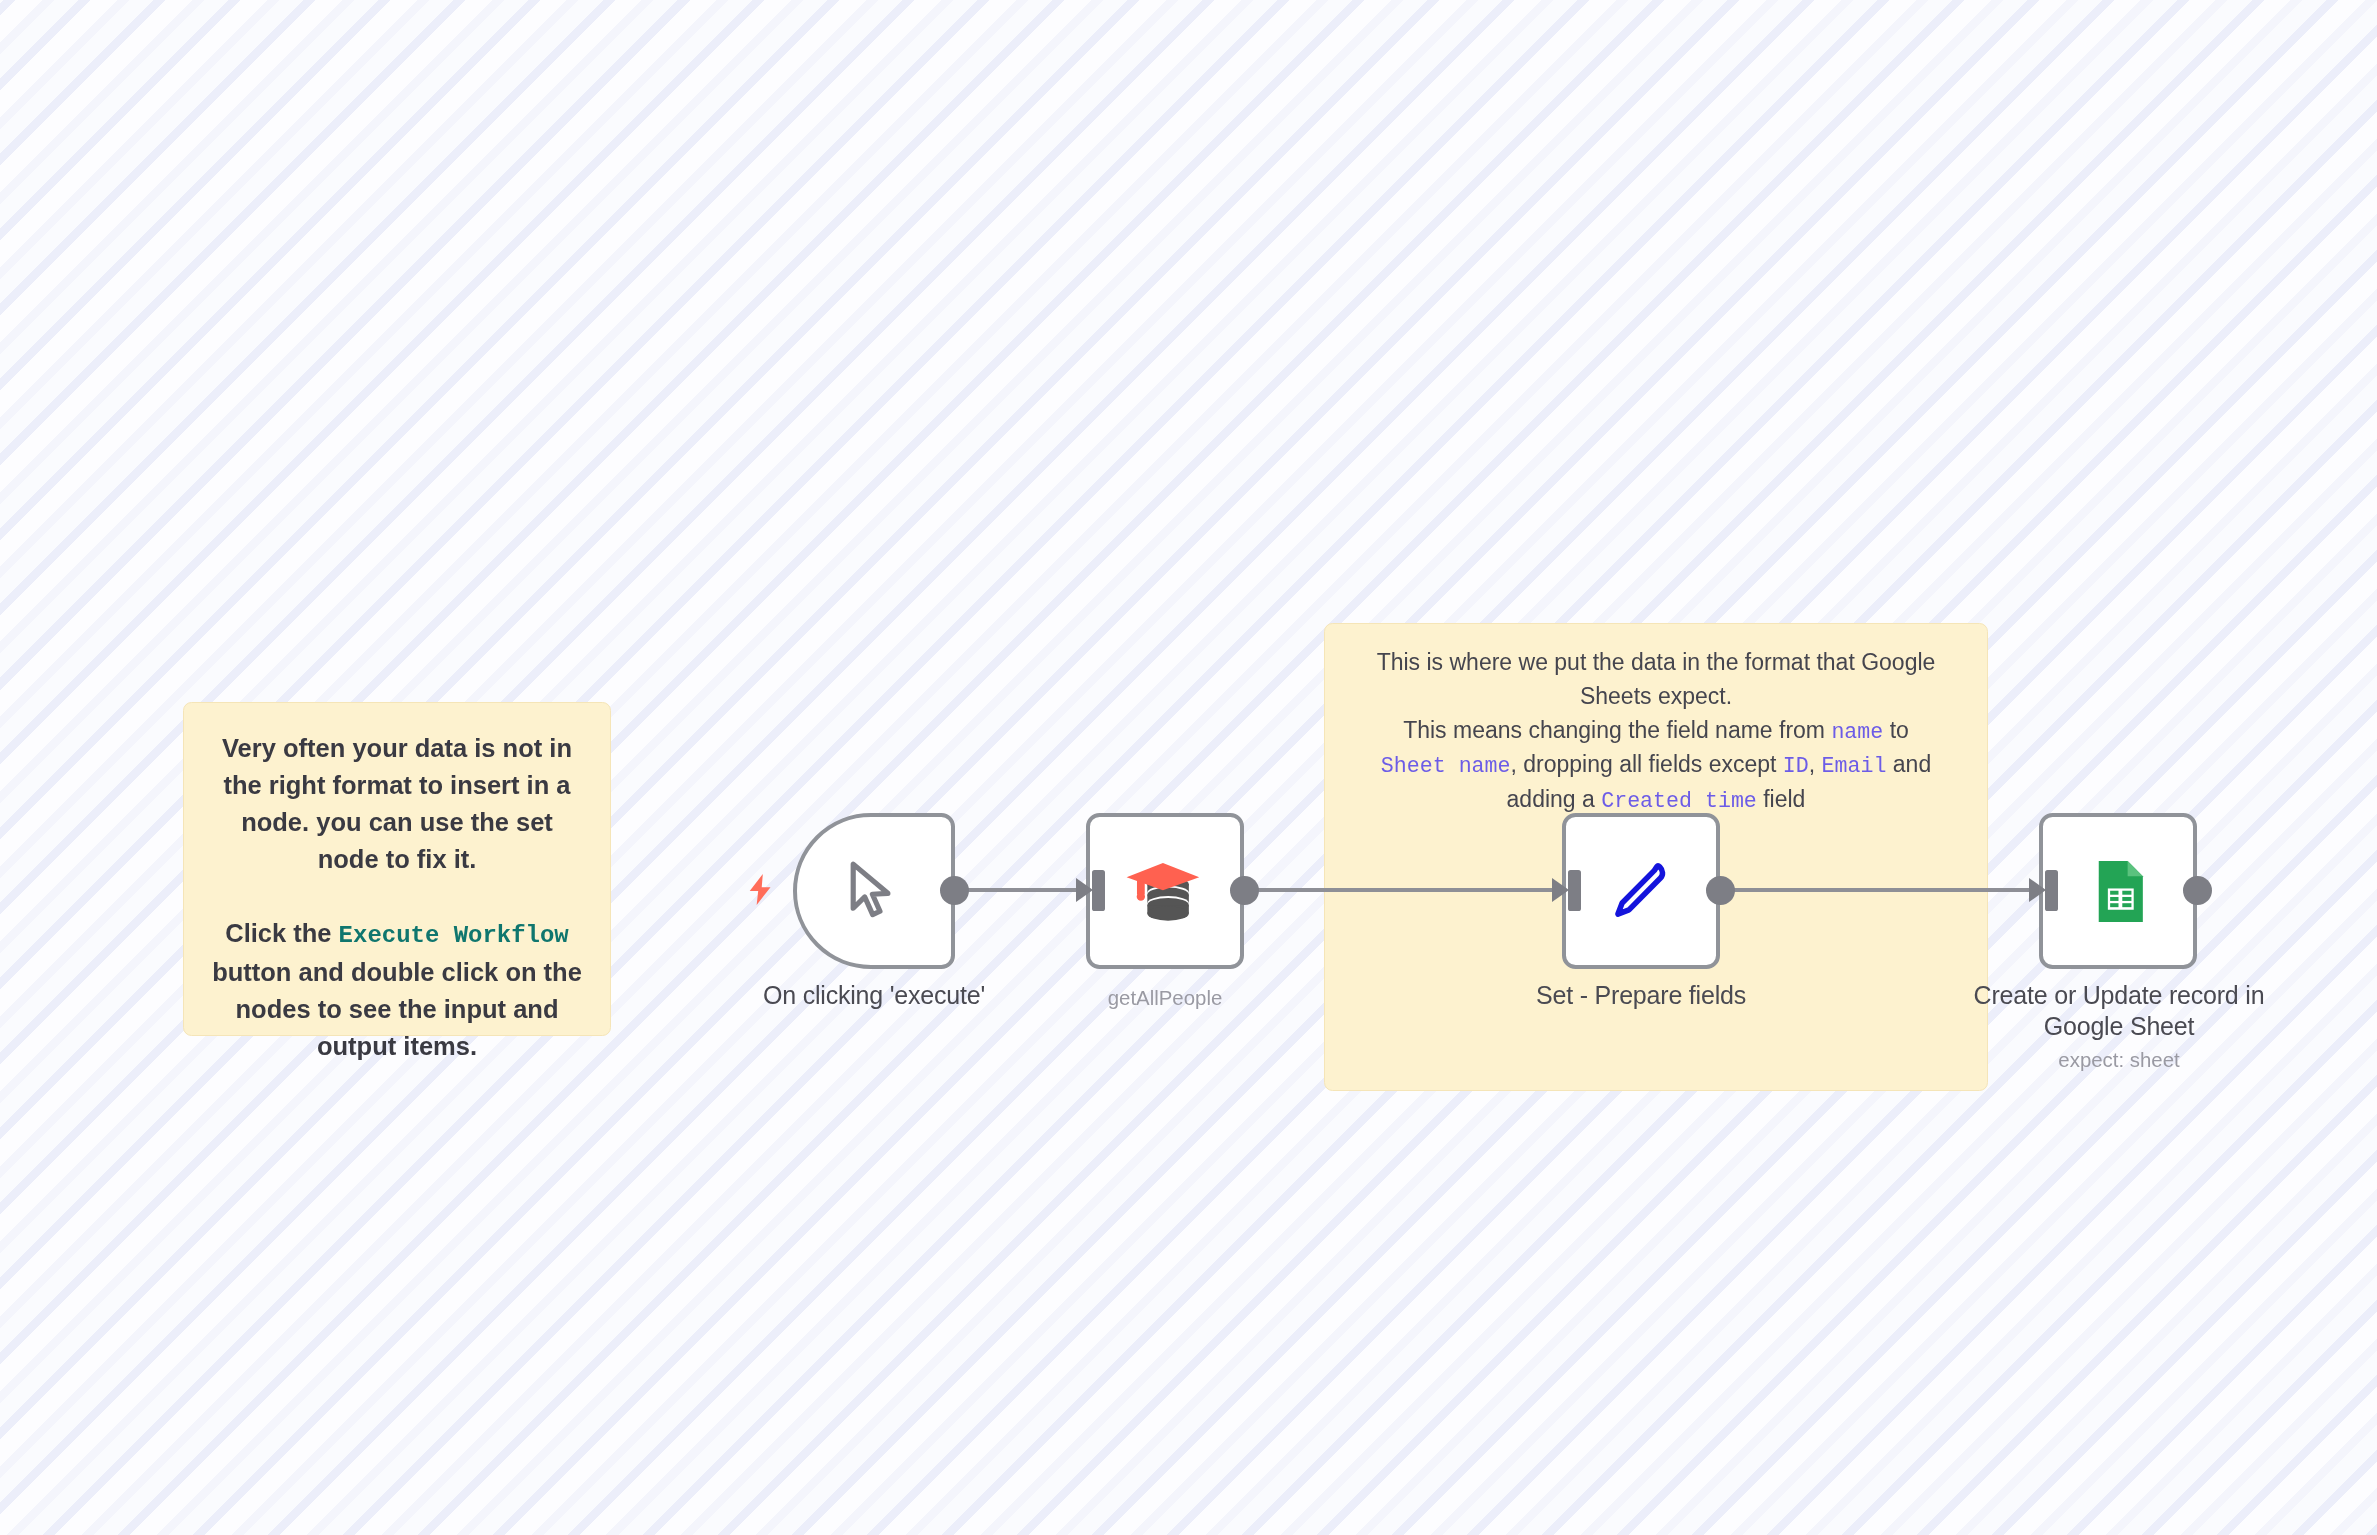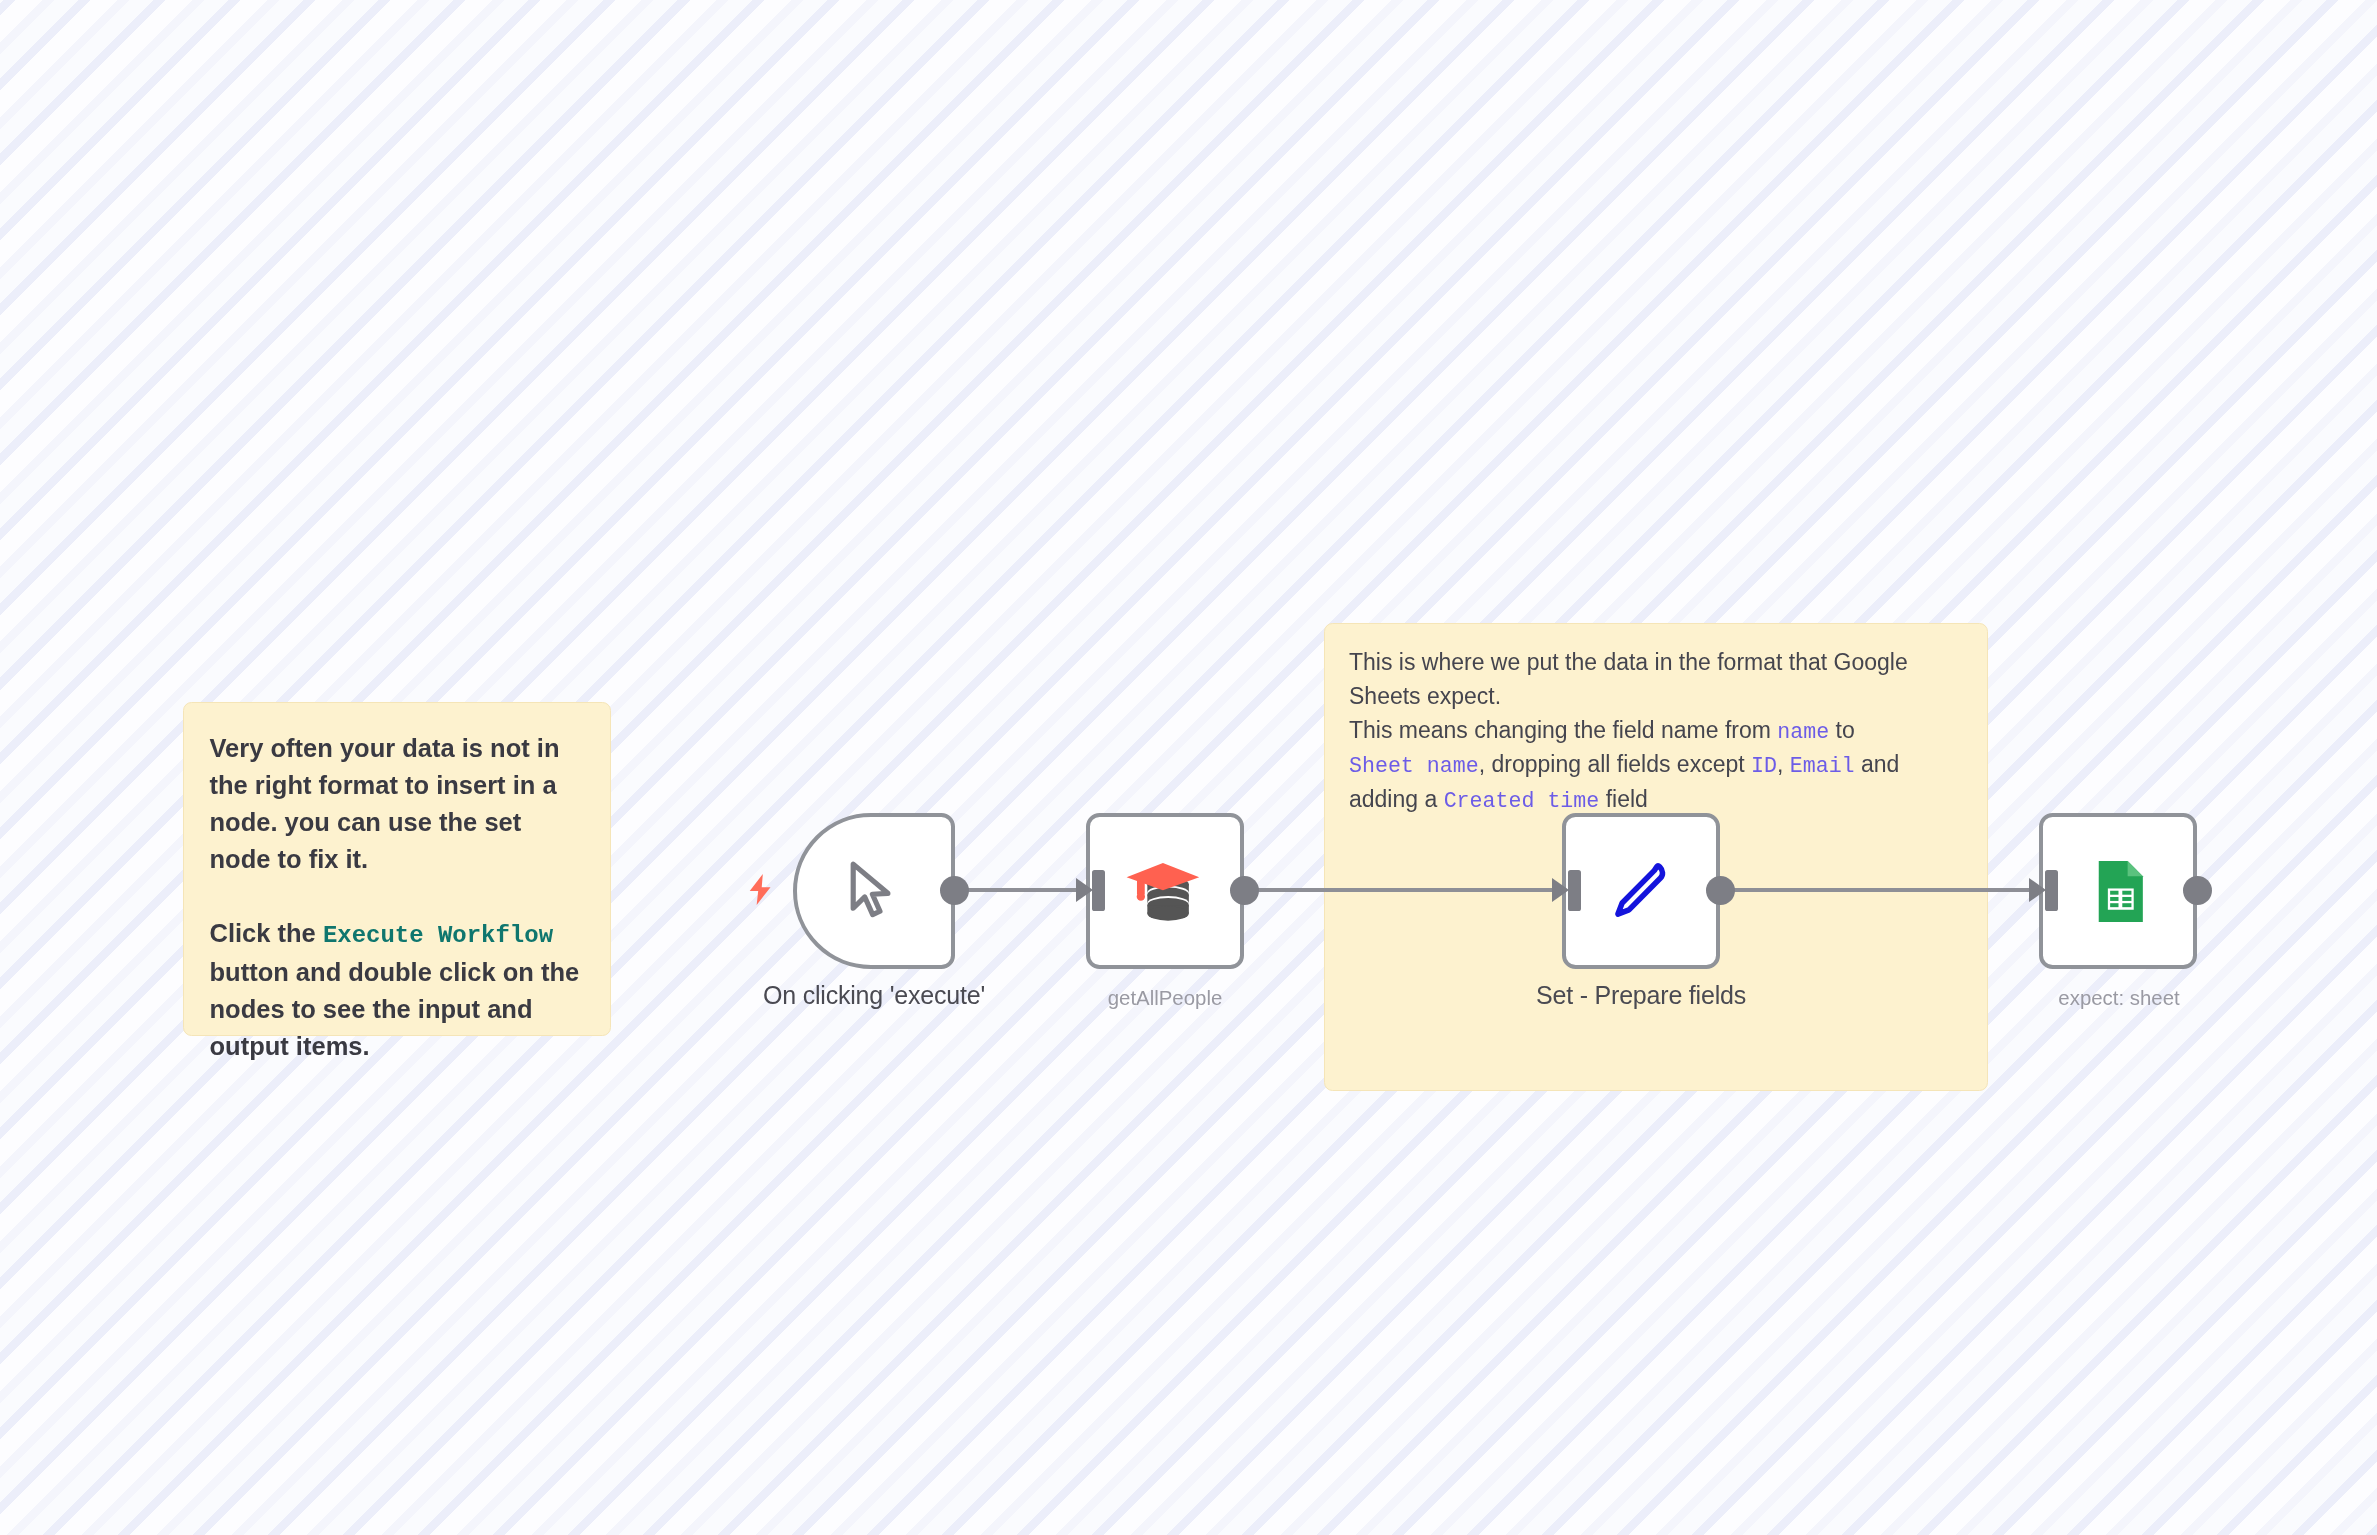--- a/index.html
+++ b/index.html
@@ -36,20 +36,21 @@
     position: absolute;
     background: #fdf2cf;
     border: 0.9px solid #f5e5b8;
     border-radius: 8.5px;
     box-sizing: border-box;
     color: #3c3c42;
   }
   .sticky-text {
     white-space: pre-wrap;
     color: #4b4b55;
+    text-align: center;
   }
   .sticky-left {
     left: 183px;
     top: 702px;
     width: 428px;
     height: 334px;
     padding: 27px 25.5px;
   }
   .sticky-left .sticky-text {
     font-size: 25.5px;
@@ -278,19 +279,20 @@
         <rect x="18.5" y="23.5" width="5.5" height="2.6" fill="#23a455"></rect>
         <rect x="26.5" y="23.5" width="6" height="2.6" fill="#23a455"></rect>
         <rect x="18.5" y="27.6" width="5.5" height="2.6" fill="#23a455"></rect>
         <rect x="26.5" y="27.6" width="6" height="2.6" fill="#23a455"></rect>
         <rect x="18.5" y="31.7" width="5.5" height="2.6" fill="#23a455"></rect>
         <rect x="26.5" y="31.7" width="6" height="2.6" fill="#23a455"></rect>
       </svg>
     </span>
   </div>
   <div class="caption" style="left:1949px; top:980px; width:340px;">
+    <div class="title">Create or Update record in Google Sheet</div>
     <div class="subtitle">expect: sheet</div>
   </div>
 
   <div class="endpoint-dot" style="left:2183px; top:876px;"></div>
 
 </div>
 
 
 </body></html>

